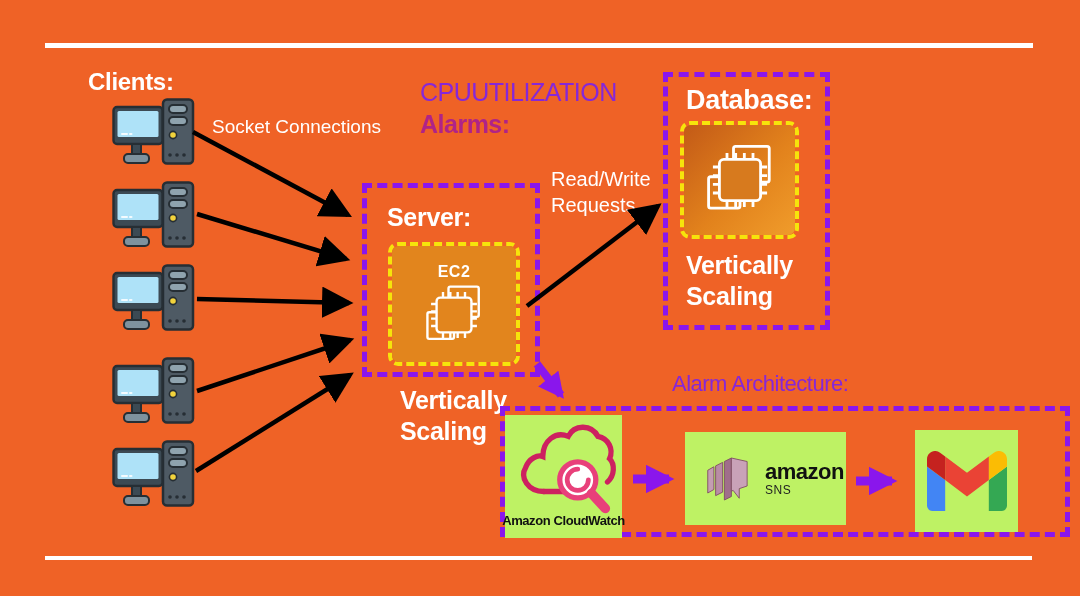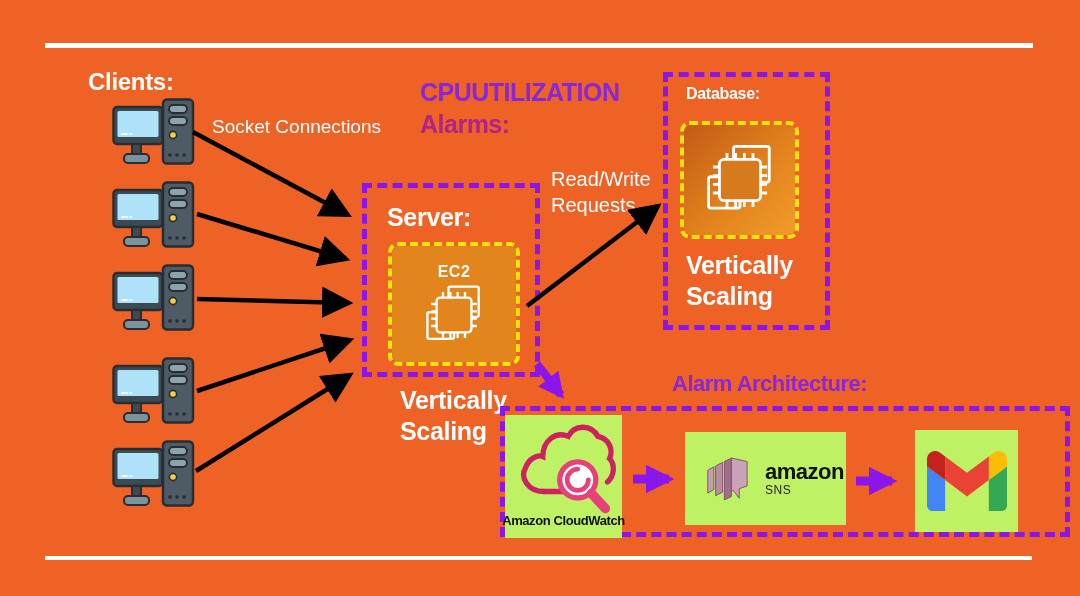--- a/index.html
+++ b/index.html
@@ -20,21 +20,21 @@
   .ec2bg.grad{background:linear-gradient(135deg,#C35A17 0%,#E2821C 55%,#F09C2B 100%);}
   .ec2label{color:#fff; font-weight:bold; font-size:16px; letter-spacing:0.5px; margin:2px 0 1px 0;}
   .card{background:#bef264; box-sizing:border-box;}
   .cw-card{display:flex; flex-direction:column; align-items:center; justify-content:flex-start;}
   .cw-label{color:#111; font-weight:bold; font-size:13px; letter-spacing:-0.4px; margin-top:-2px; white-space:nowrap;}
   .sns-card{display:flex; align-items:center;}
   .sns-text{display:flex; flex-direction:column; line-height:1.02; margin-left:10px;}
   .sns-brand{color:#111; font-weight:bold; font-size:22px; letter-spacing:-0.5px;}
   .sns-name{color:#222; font-weight:400; font-size:12px; letter-spacing:0.5px;}
   .gmail-card{display:flex; align-items:center; justify-content:center;}
-  .heading-purple{color:#8627D8; font-weight:bold; font-size:25px; line-height:1.28; letter-spacing:-0.5px;}
+  .heading-purple{color:#8627D8; font-weight:normal; font-size:25px; line-height:1.28; letter-spacing:-0.5px;}
   .heading-magenta{color:#B02387; font-weight:bold; font-size:25px; letter-spacing:-0.5px;}
   .overlay{position:absolute; left:0; top:0; pointer-events:none;}
 </style>
 </head>
 <body>
 
 <div id="canvas">
 
   <div class="abs rule" style="left:45px;top:43px;width:988px;height:5px;"></div>
   <div class="abs rule" style="left:45px;top:556px;width:987px;height:4px;"></div>
@@ -160,21 +160,21 @@
     <div>Vertically</div>
     <div>Scaling</div>
   </div>
 
   <div class="abs wtext" style="left:551px;top:166px;font-size:20px;line-height:26px;">
     <div>Read/Write</div>
     <div>Requests</div>
   </div>
 
   <div class="abs pbox" style="left:663px;top:72px;width:167px;height:258px;"></div>
-  <div class="abs wlabel" style="left:686px;top:85px;font-size:16px;">Database:</div>
+  <div class="abs wlabel" style="left:686px;top:85px;font-size:27px;">Database:</div>
   <div class="abs ybox" style="left:680px;top:121px;width:119px;height:118px;">
     <div class="ec2bg grad">
       <svg width="78" height="78" viewBox="0 0 72 72">
         <g stroke="#fff" stroke-width="2.6" fill="none">
           <rect x="30" y="5" width="33" height="33" rx="2"></rect>
           <rect x="7" y="33" width="29" height="29" rx="2"></rect>
           <rect x="17" y="17" width="38" height="38" rx="4" fill="#D77A1E"></rect>
           <path d="M24 11v6M32 11v6M40 11v6M48 11v6"></path>
           <path d="M24 55v6M32 55v6M40 55v6M48 55v6"></path>
           <path d="M11 24h6M11 32h6M11 40h6M11 48h6"></path>

